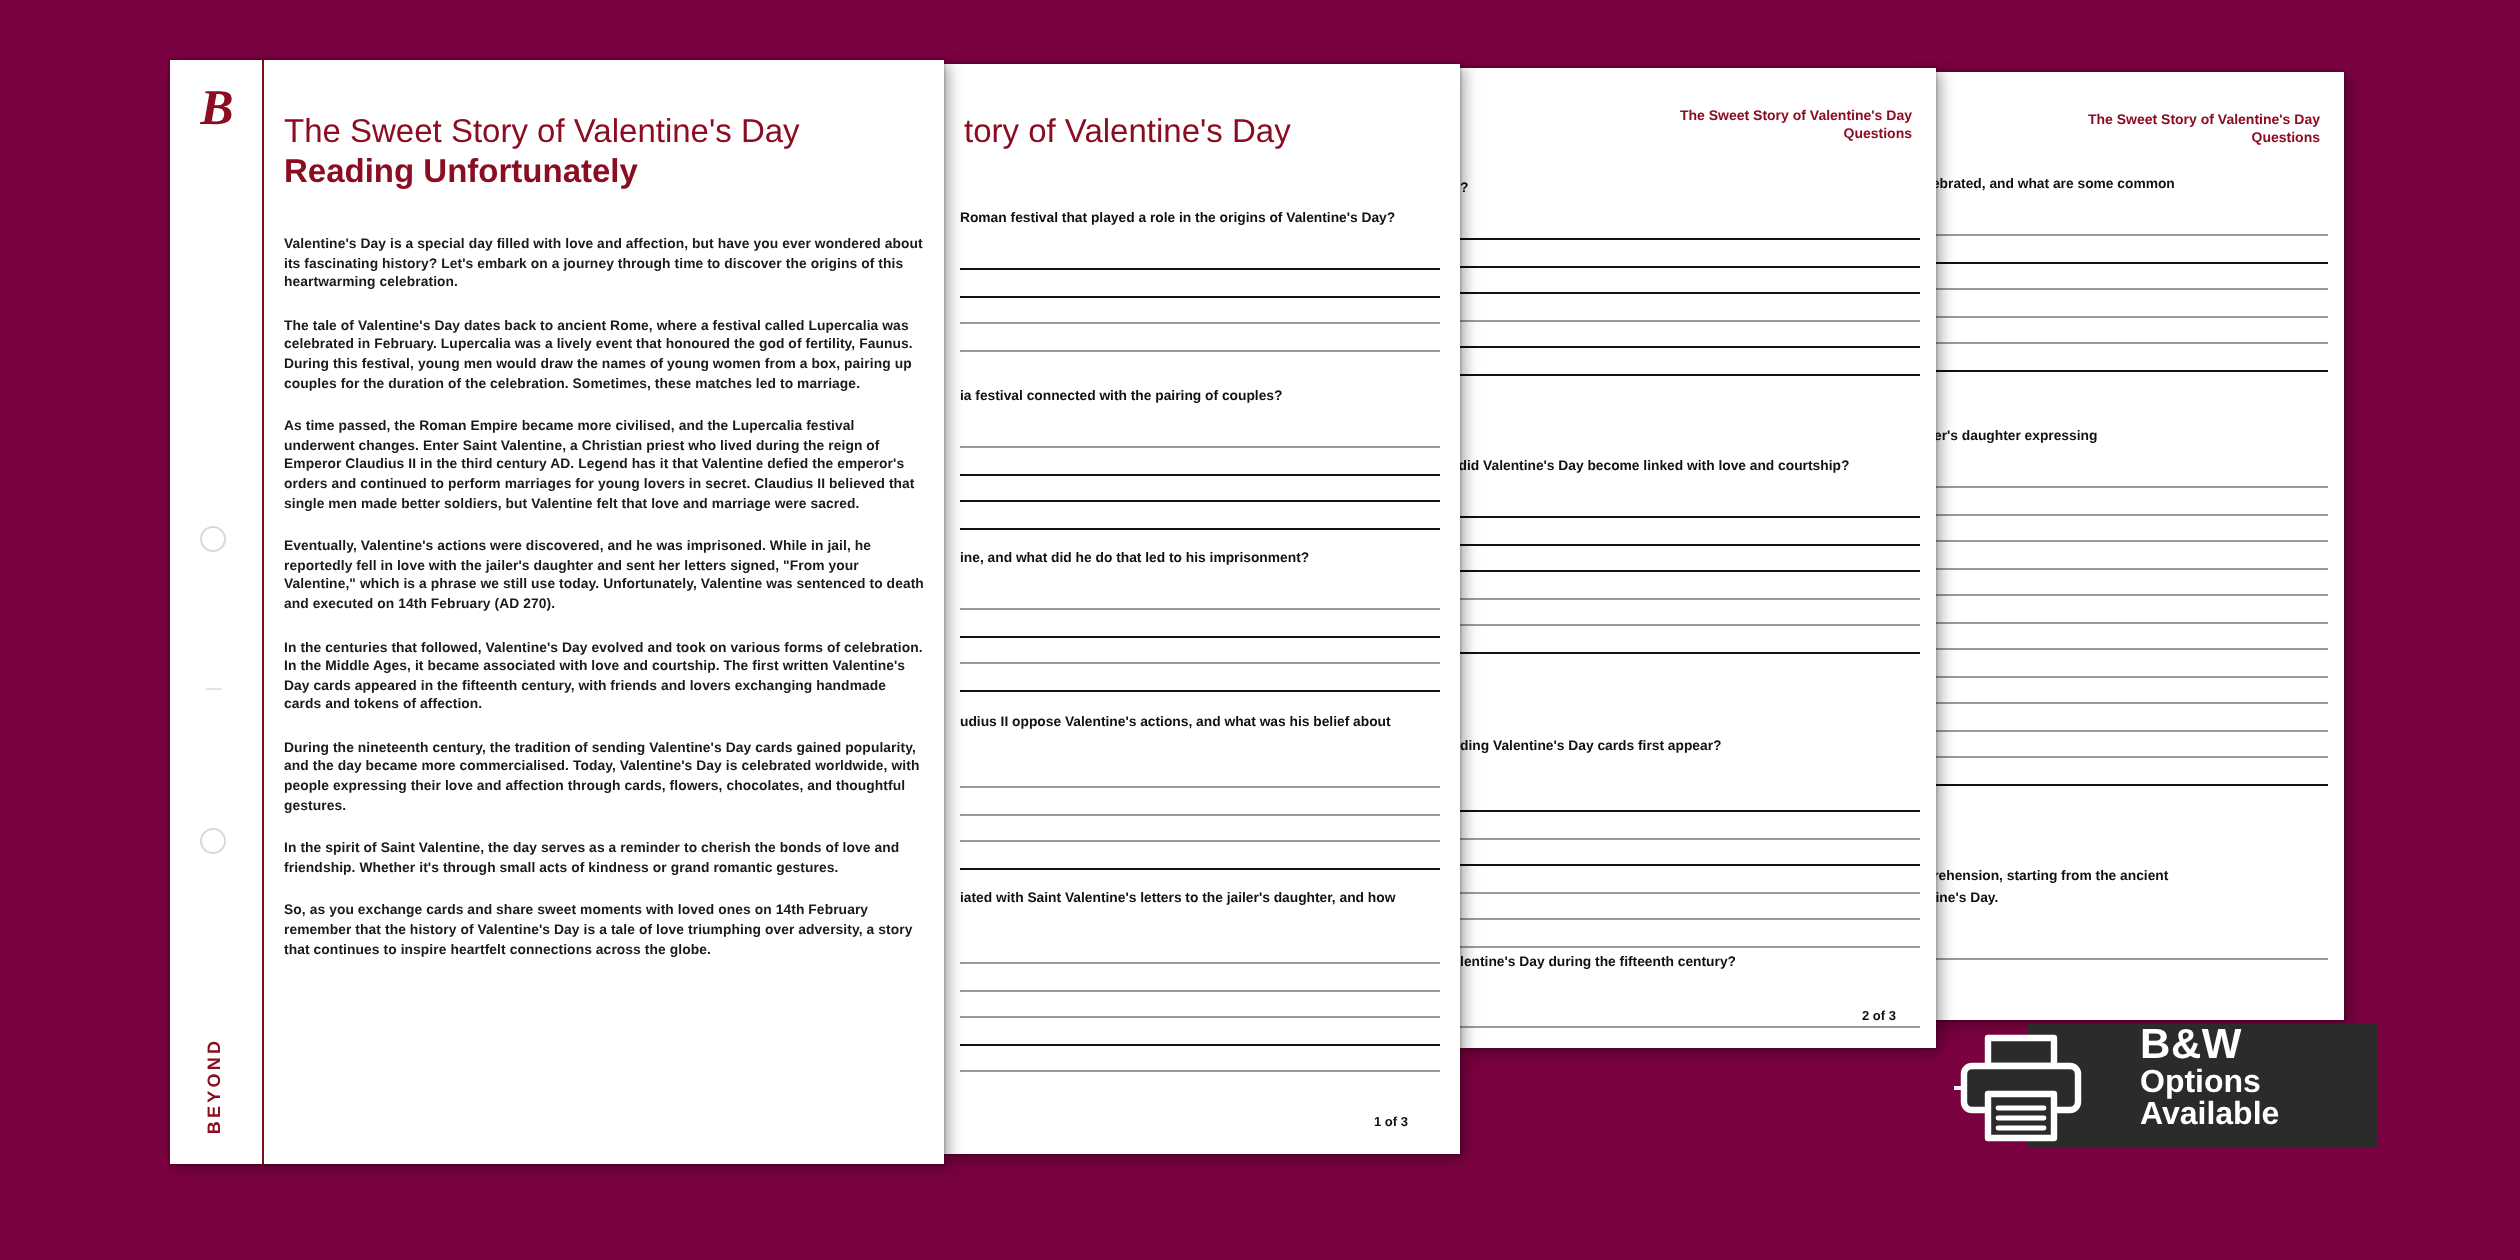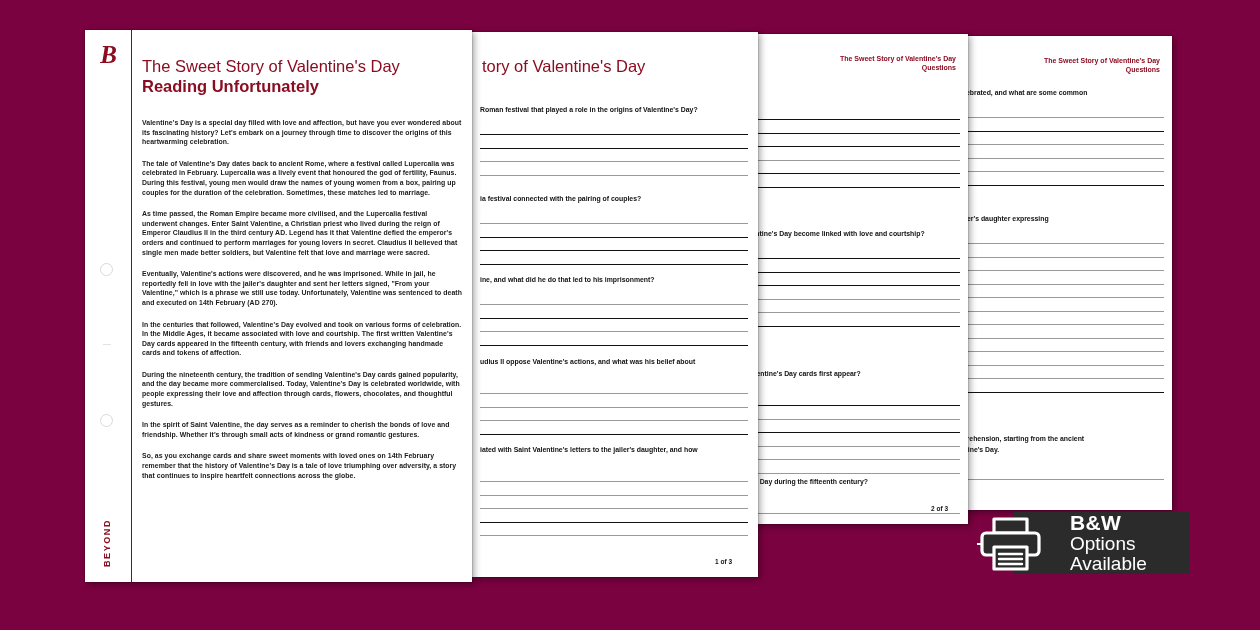--- a/index.html
+++ b/index.html
@@ -11,21 +11,21 @@
   }
   .stage{position:relative;width:1260px;height:630px;}
 
   
   .sheet{
     position:absolute;background:#fff;overflow:hidden;
     box-shadow:0 0 0 1px rgba(0,0,0,.10), 2px 2px 7px rgba(0,0,0,.38);
   }
   #sheet4{left:958px;top:36px;width:214px;height:474px;}
   #sheet3{left:730px;top:34px;width:238px;height:490px;}
-  #sheet2{left:472px;top:32px;width:286px;height:545px;}
+  #sheet2{left:472px;top:32px;width:258px;height:545px;}
   #sheet1{left:85px;top:30px;width:387px;height:552px;}
 
   
   .rail{
     position:absolute;left:0;top:0;width:46px;height:100%;
     border-right:1.5px solid #7b0d1e;background:#fff;
   }
   .logo{
     position:absolute;left:12px;top:12px;width:23px;height:26px;
     color:#8b0d22;font-family:"Liberation Serif", serif;
@@ -79,21 +79,21 @@
     position:absolute;bottom:12px;color:#111;font-size:6.5px;font-weight:700;
   }
 
   
   .badge{
     position:absolute;left:1014px;top:512px;width:175px;height:62px;
     background:#2b2b2b;display:flex;
   }
   .badge .txt{margin-left:56px;color:#fff;line-height:1.04;}
   .badge .bw{font-size:21px;font-weight:700;letter-spacing:.3px;}
-  .badge .oa{font-size:19px;font-weight:400;}
+  .badge .oa{font-size:16px;font-weight:700;}
   .printer{
     position:absolute;left:977px;top:516px;width:68px;height:56px;
   }
 </style>
 </head>
 <body>
 
 <div class="stage">
 
   <div class="sheet" id="sheet4">

